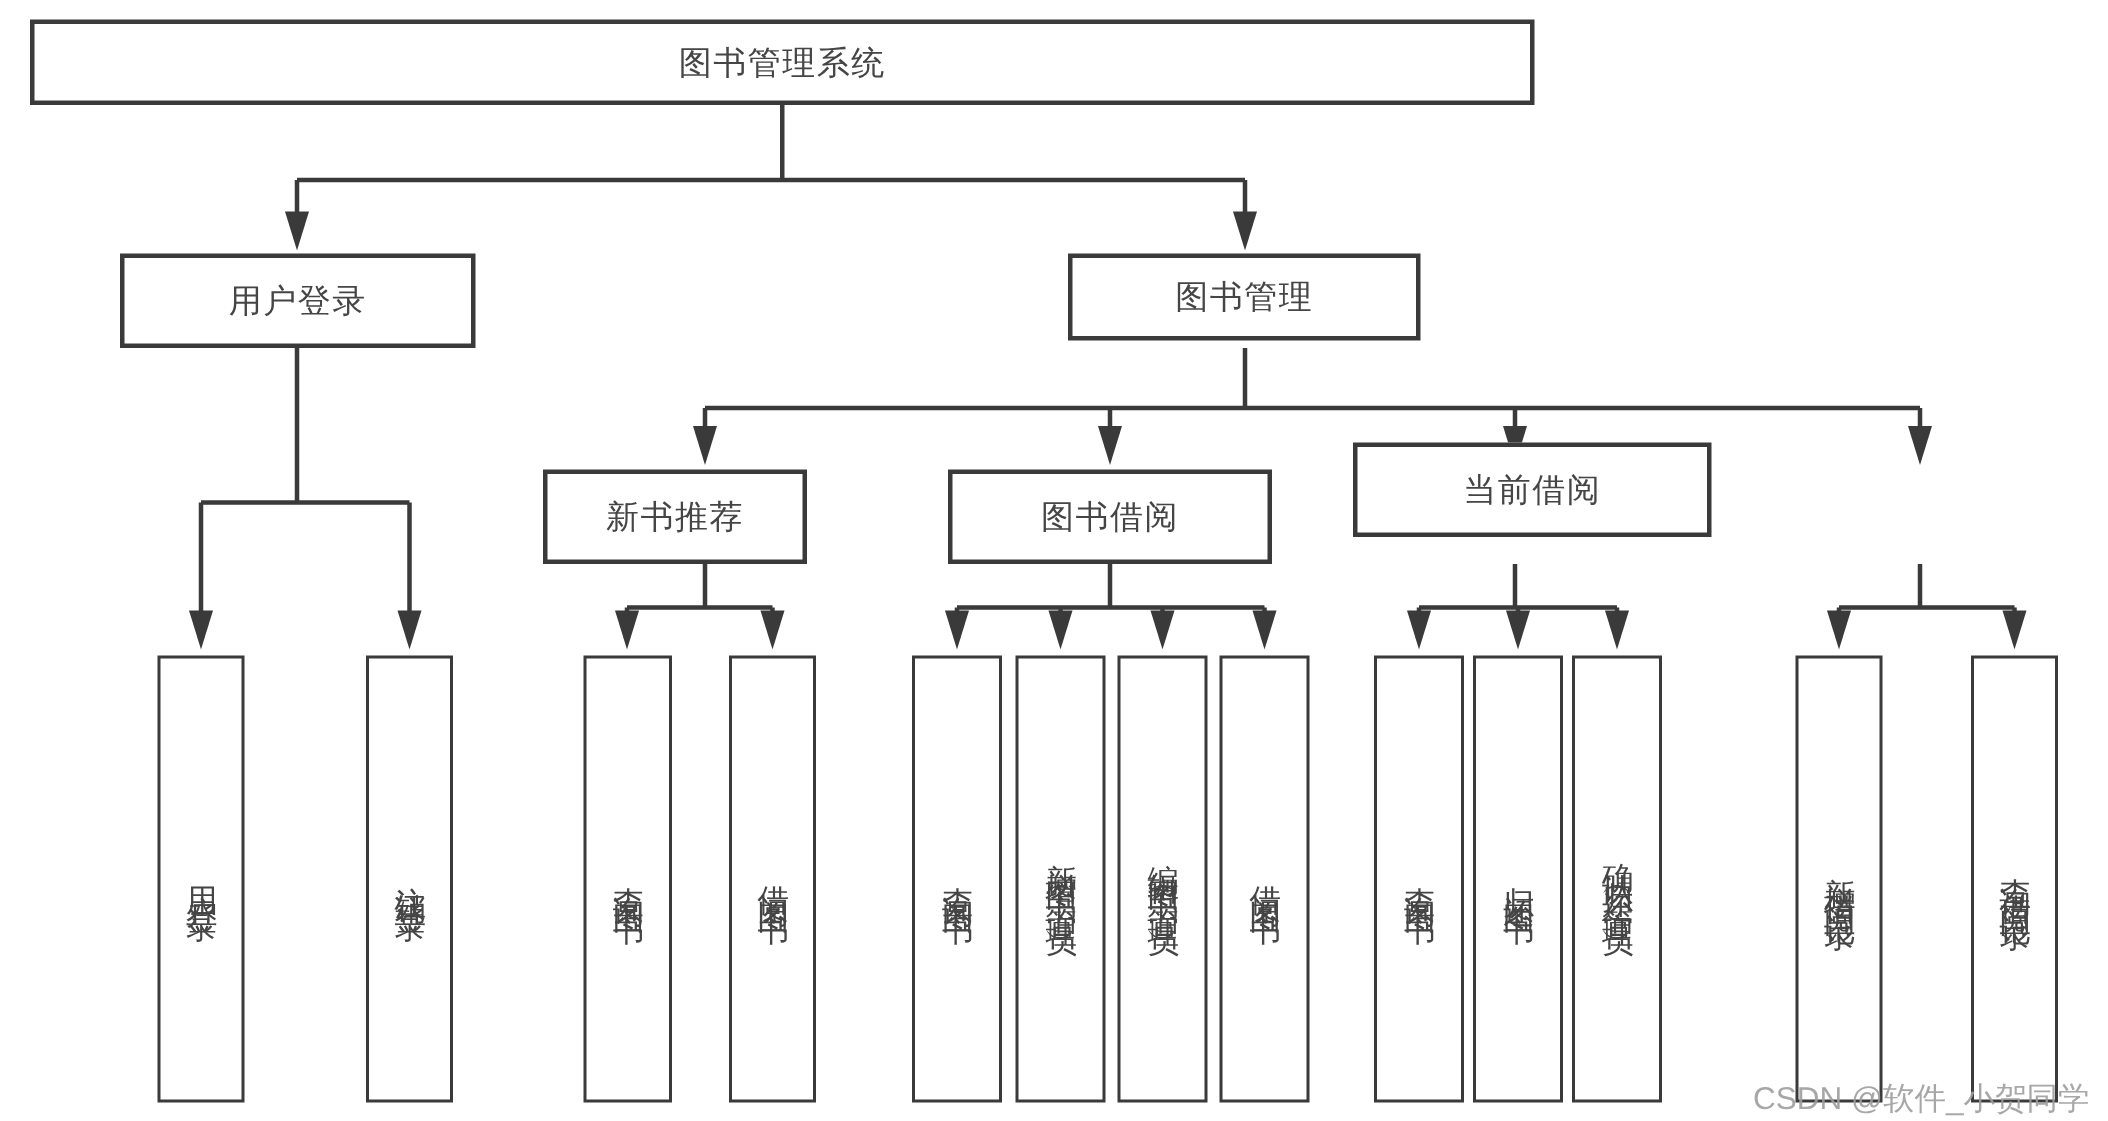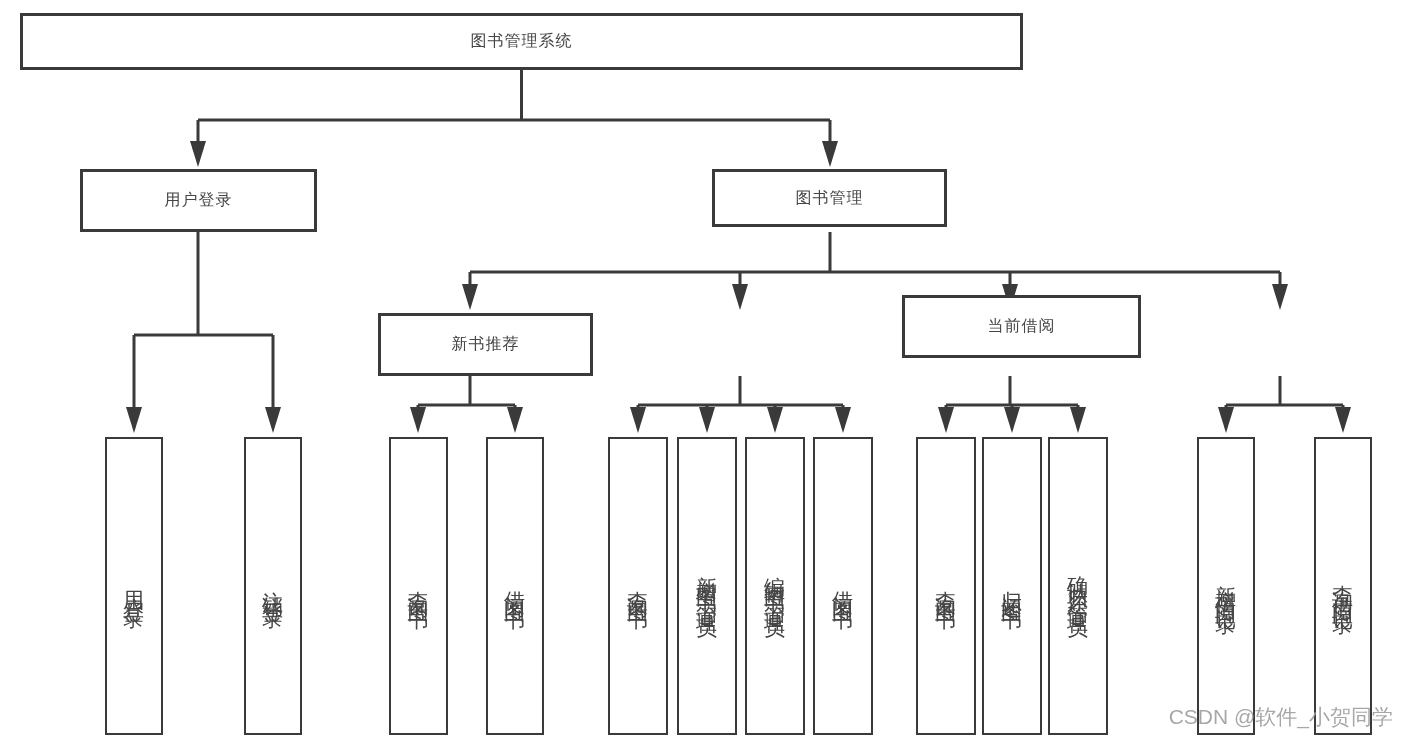--- a/index.html
+++ b/index.html
@@ -23,37 +23,37 @@
     position:absolute;
     box-sizing:border-box;
     background:#fff;
     border:3px solid var(--line);
     display:flex;
     align-items:center;
     justify-content:center;
     color:var(--text);
   }
   .node .label{
-    font-size:16px;
+    font-size:22px;
     letter-spacing:1px;
     white-space:nowrap;
   }
   .node.leaf{border-width:2.5px;}
   .node.leaf .vlabel{
     writing-mode:vertical-rl;
     text-orientation:mixed;
     font-size:21px;
     letter-spacing:6px;
     line-height:1;
     white-space:nowrap;
   }
   .watermark{
     position:absolute;
     right:12px;
-    bottom:16px;
+    bottom:1px;
     font-size:21px;
     color:var(--wm);
     opacity:0.9;
     z-index:10;
     white-space:nowrap;
   }
 </style>
 </head>
 <body>
 
@@ -106,22 +106,25 @@
     <span class="label">图书管理系统</span>
   </div>
 
   <div class="node" style="left:80px;top:169px;width:237px;height:63px">
     <span class="label">用户登录</span>
   </div>
   <div class="node" style="left:712px;top:169px;width:235px;height:58px">
     <span class="label">图书管理</span>
   </div>
 
-  <div class="node" style="left:378px;top:313px;width:215px;height:63px">
+  <div class="node" style="left:362px;top:313px;width:176px;height:63px">
     <span class="label">新书推荐</span>
+  </div>
+  <div class="node" style="left:632px;top:313px;width:216px;height:63px">
+    <span class="label">图书借阅</span>
   </div>
   <div class="node" style="left:902px;top:295px;width:239px;height:63px">
     <span class="label">当前借阅</span>
   </div>
 
   <div class="node leaf" style="left:105px;top:437px;width:58px;height:298px">
     <span class="vlabel">用户登录</span>
   </div>
   <div class="node leaf" style="left:244px;top:437px;width:58px;height:298px">
     <span class="vlabel">注销登录</span>

